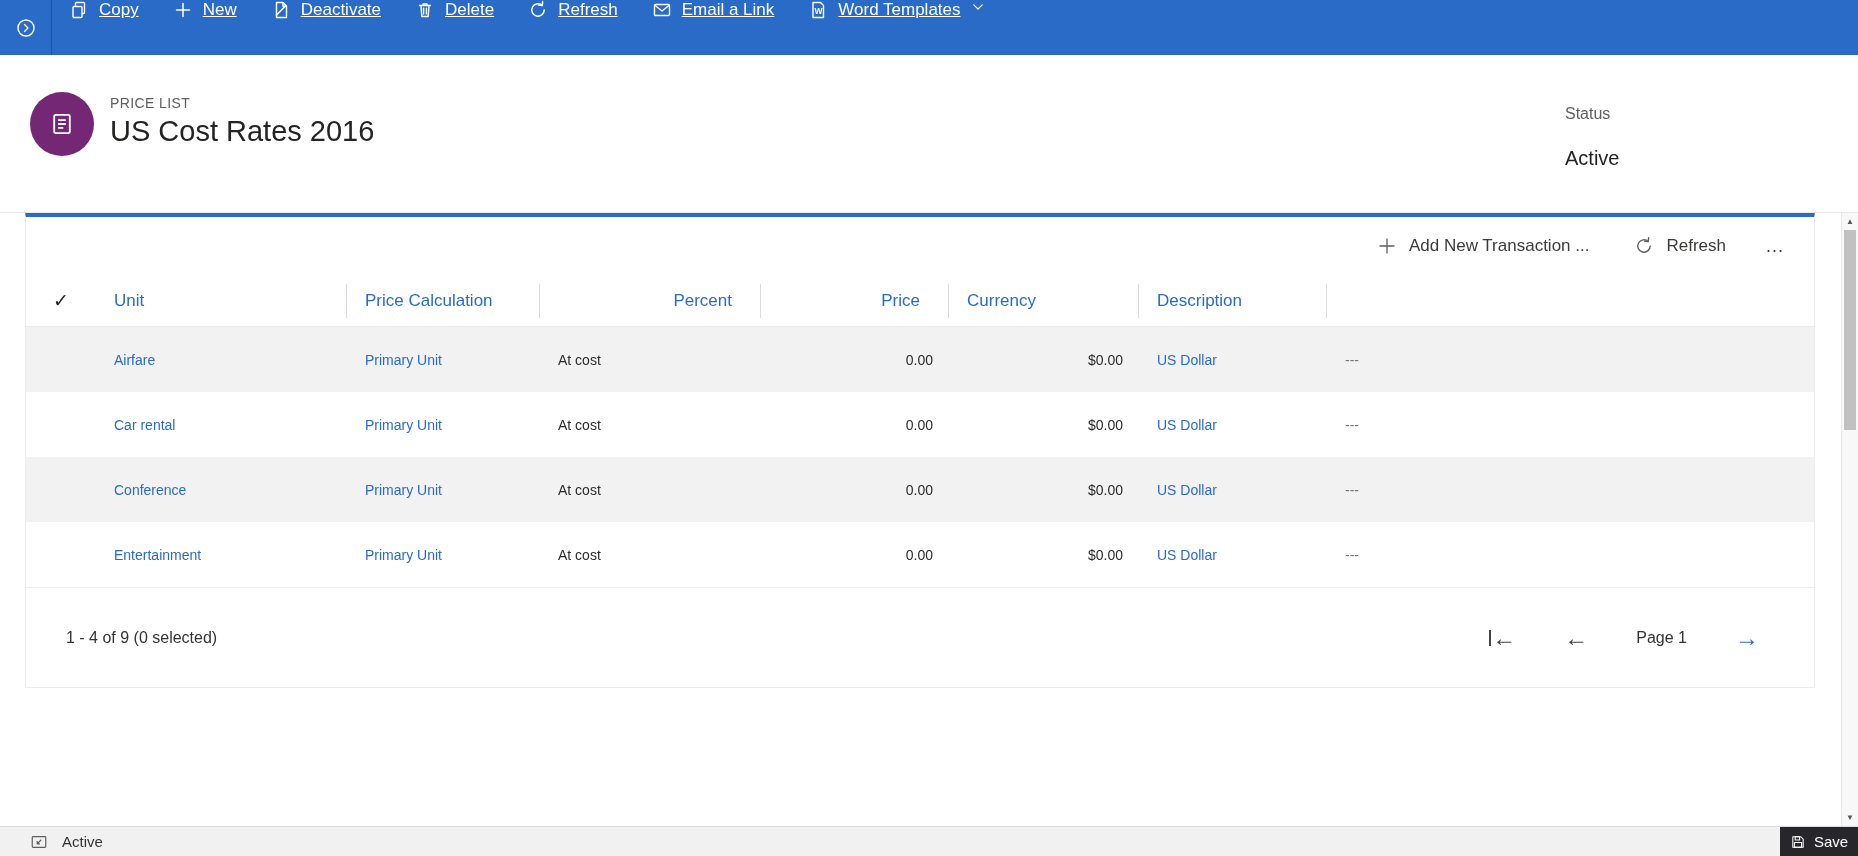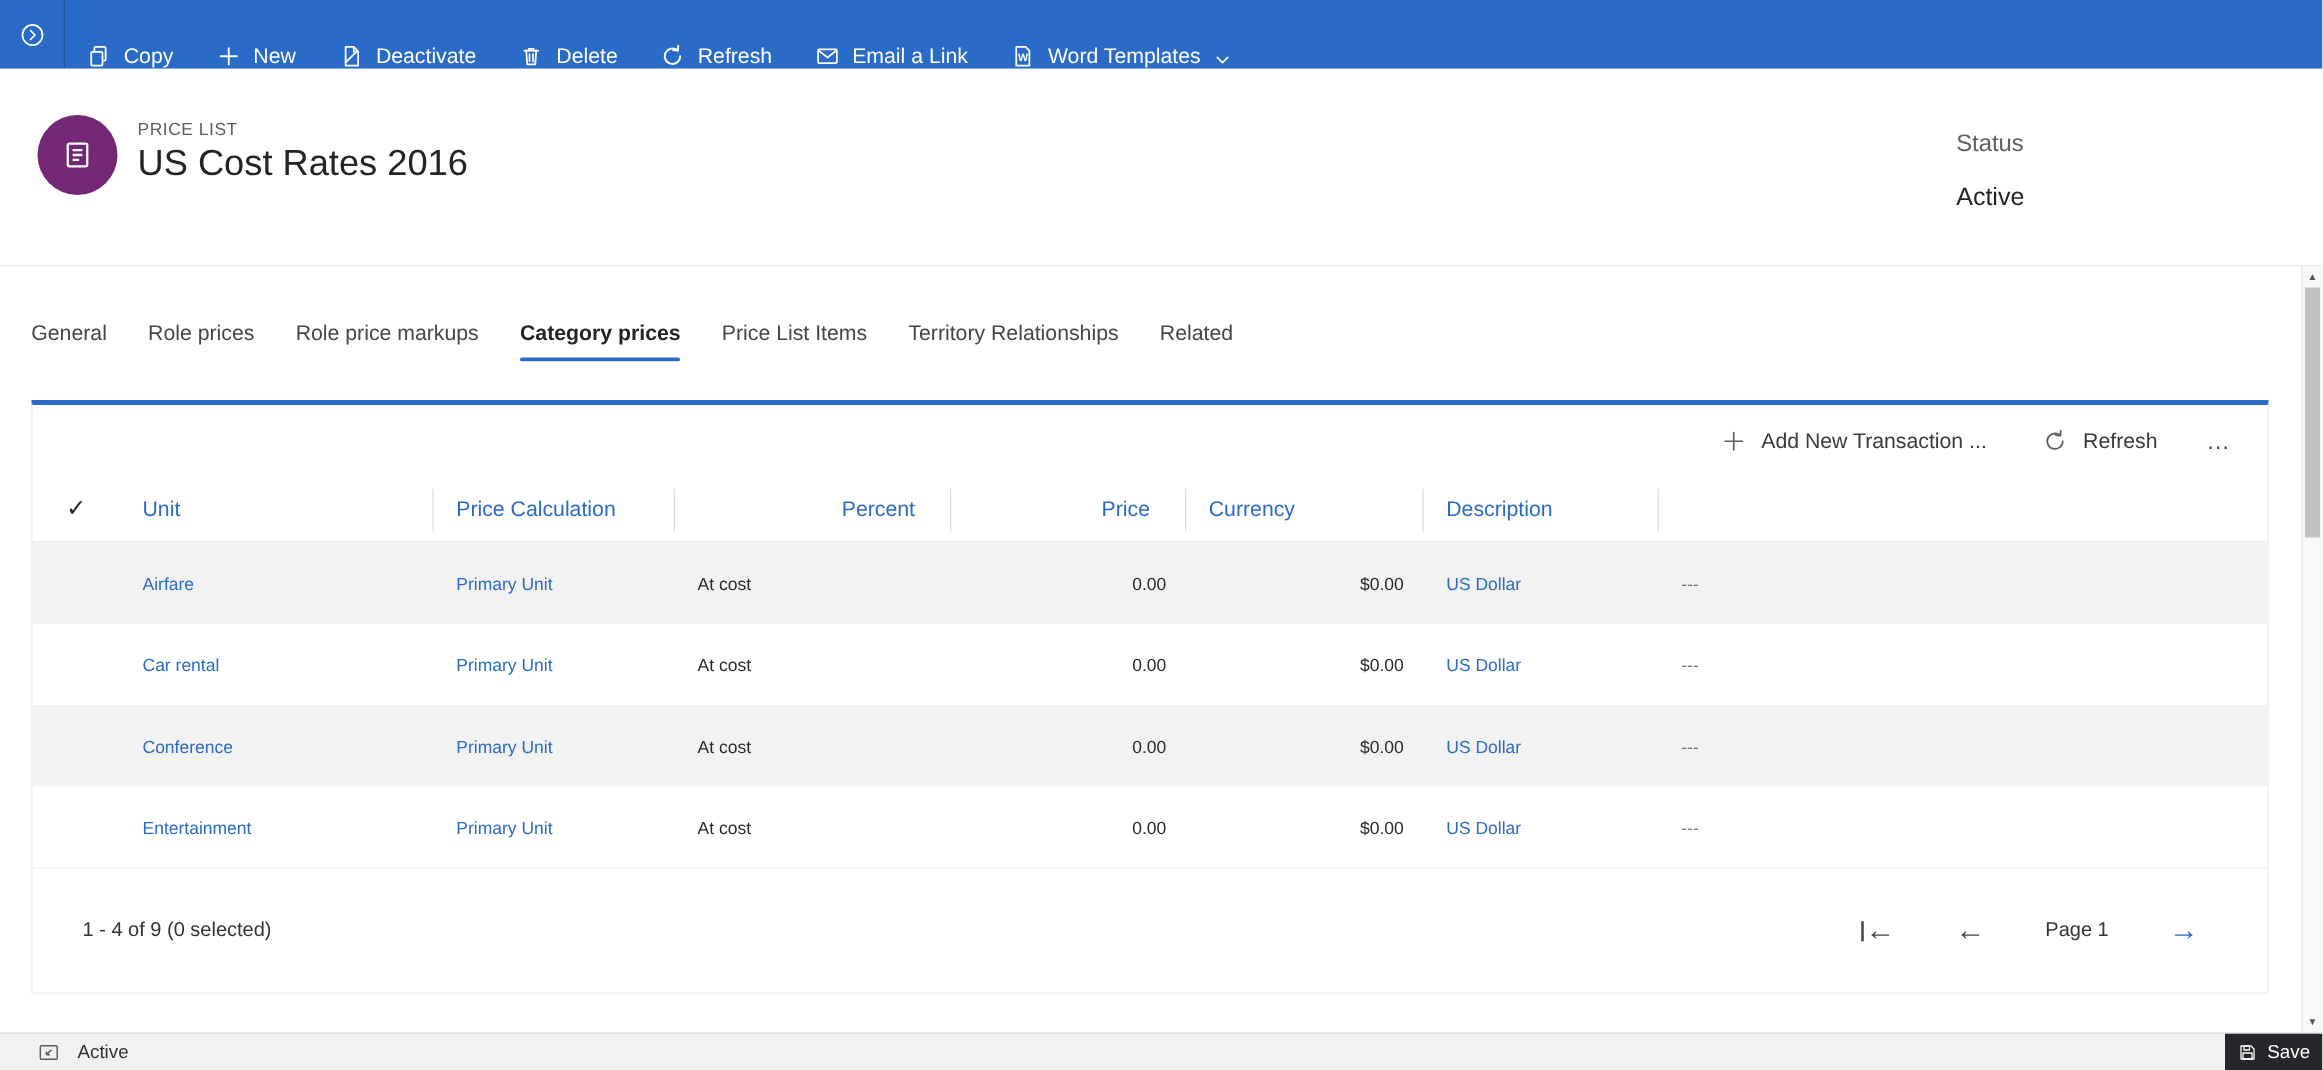--- a/index.html
+++ b/index.html
@@ -16,31 +16,31 @@
   html,body{margin:0;padding:0;}
   body{
     width:1858px;height:856px;overflow:hidden;background:#fff;
     font-family:"Liberation Sans", "DejaVu Sans", sans-serif;color:var(--text);
   }
   .page{position:relative;width:1858px;height:856px;overflow:hidden;}
 
   
   .command-bar{height:55px;background:var(--bar);display:flex;align-items:stretch;color:#fff;}
   .cb-expand{width:52px;display:flex;align-items:center;justify-content:center;border-right:1px solid rgba(0,0,0,0.22);cursor:pointer;}
-  .cb-btn{display:flex;align-items:flex-end;gap:10px;padding:0 17px;font-size:17px;cursor:pointer;white-space:nowrap;}
+  .cb-btn{display:flex;align-items:flex-start;gap:10px;padding:0 17px;font-size:17px;cursor:pointer;white-space:nowrap;text-decoration:underline;}
   .cb-btn svg{flex:0 0 auto;}
   .icon{width:20px;height:20px;}
   .icon-sm{width:14px;height:14px;}
 
   
   .record-header{position:relative;height:158px;background:#fff;border-bottom:1px solid #e8e8e8;}
   .avatar{position:absolute;left:30px;top:37px;width:64px;height:64px;border-radius:50%;background:var(--purple);display:flex;align-items:center;justify-content:center;color:#fff;}
   .record-type{position:absolute;left:110px;top:40px;font-size:14px;color:var(--muted);letter-spacing:0.4px;}
   .record-title{position:absolute;left:110px;top:60px;font-size:29px;color:var(--text);}
-  .status-label{position:absolute;left:1565px;top:50px;font-size:19px;color:var(--muted);}
+  .status-label{position:absolute;left:1565px;top:50px;font-size:16px;color:var(--muted);}
   .status-value{position:absolute;left:1565px;top:92px;font-size:20px;color:var(--text);}
 
   
   .tabs{height:107px;display:flex;align-items:center;gap:33px;padding-left:25px;background:#fff;}
   .tab{position:relative;font-size:17px;color:#484644;cursor:pointer;white-space:nowrap;}
   .tab.active{color:var(--text);font-weight:700;}
   .tab.active::after{content:"";position:absolute;left:0;right:0;bottom:-12px;height:3px;background:var(--accent);border-radius:2px;}
 
   
   .grid-card{margin-left:25px;width:1790px;border:1px solid #ececec;border-top:4px solid var(--accent);background:#fff;}
@@ -161,29 +161,20 @@
           <rect x="4" y="3" width="12" height="14" rx="1"></rect>
           <path d="M7 7 h6 M7 10 h6 M7 13 h4"></path>
         </svg>
     </div>
     <div class="record-type">PRICE LIST</div>
     <div class="record-title">US Cost Rates 2016</div>
     <div class="status-label">Status</div>
     <div class="status-value">Active</div>
   </div>
 
-  <div class="tabs">
-    <div class="tab">General</div>
-    <div class="tab">Role prices</div>
-    <div class="tab">Role price markups</div>
-    <div class="tab active">Category prices</div>
-    <div class="tab">Price List Items</div>
-    <div class="tab">Territory Relationships</div>
-    <div class="tab">Related</div>
-  </div>
 
   <div class="grid-card">
 
     <div class="grid-toolbar">
       <div class="gt-btn">
         <svg class="icon" viewBox="0 0 20 20" fill="none" stroke="currentColor" stroke-width="1.3" stroke-linecap="round">
             <path d="M10 3 V17 M3 10 H17"></path>
           </svg>
         <span>Add New Transaction ...</span>
       </div>

